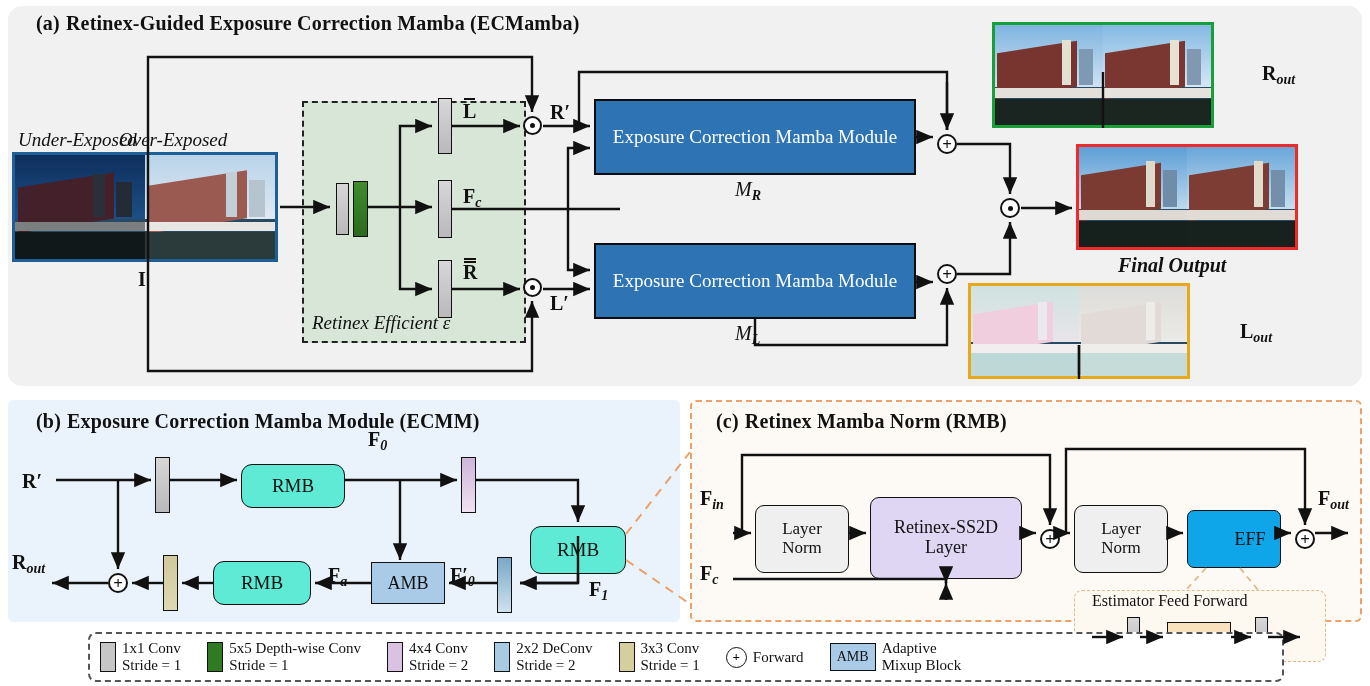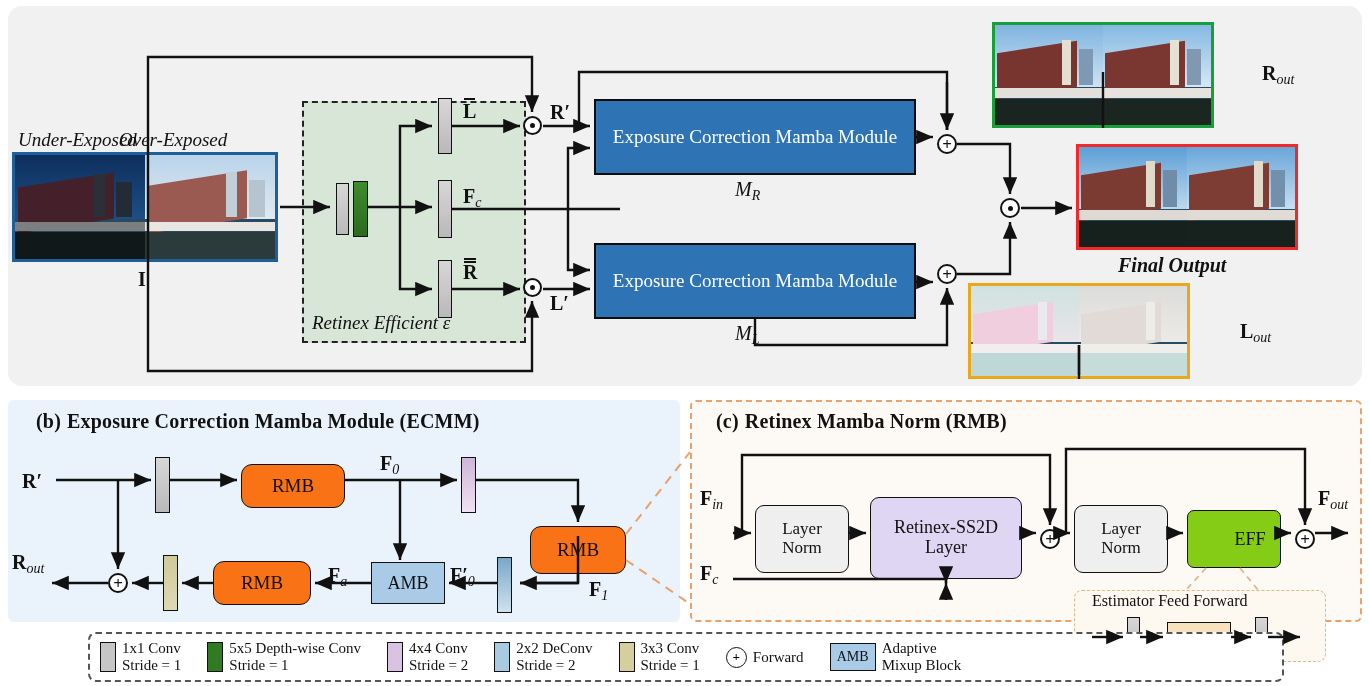--- a/index.html
+++ b/index.html
@@ -12,25 +12,25 @@
   .panel-b{left:8px;top:400px;width:672px;height:222px;background:#eaf3fc;border-radius:6px;}
   .panel-c{left:690px;top:400px;width:672px;height:222px;background:#fdfaf6;border:2px dashed #eca06a;border-radius:6px;box-sizing:border-box;}
   .legend-box{left:88px;top:632px;width:1196px;height:50px;border:2px dashed #555;border-radius:8px;box-sizing:border-box;background:#fff;}
 
   .ptitle{font-weight:bold;font-size:20px;color:#111;white-space:nowrap;letter-spacing:.2px;}
   .ptitle .lead{margin-right:6px;}
 
   
   .blk{box-sizing:border-box;display:flex;align-items:center;justify-content:center;text-align:center;border:2px solid #000;}
   .mamba{background:#2e74b5;color:#fff;font-size:19px;line-height:1.15;border:2px solid #0d0d0d;}
-  .rmb{background:#f97316;border:1.6px solid #111;border-radius:11px;font-size:19px;color:#111;}
+  .rmb{background:#5eead4;border:1.6px solid #111;border-radius:11px;font-size:19px;color:#111;}
   .amb{background:#a9cbe8;border:1.6px solid #111;font-size:18px;color:#111;}
   .lnorm{background:#efefef;border:1.6px solid #111;border-radius:9px;font-size:17px;line-height:1.1;color:#111;}
   .ss2d{background:#ded6f2;border:1.6px solid #111;border-radius:9px;font-size:18px;line-height:1.1;color:#111;}
-  .eff{background:#84cc16;border:1.6px solid #111;border-radius:7px;font-size:18px;color:#111;padding-left:32px;}
+  .eff{background:#0ea5e9;border:1.6px solid #111;border-radius:7px;font-size:18px;color:#111;padding-left:32px;}
   .gelu{background:#f8e2bd;border:1.6px solid #111;font-size:16px;color:#111;}
 
   
   .bar{box-sizing:border-box;border:1.5px solid #111;}
   .bar-gray{background:linear-gradient(180deg,#d7d7d7,#b9b9b9);}
   .bar-green{background:linear-gradient(180deg,#3f8b2e,#2a6b1d);}
   .bar-purple{background:linear-gradient(180deg,#cdb6d8,#efe2f2);}
   .bar-steel{background:linear-gradient(180deg,#79a8c7,#cfe2ee);}
   .bar-khaki{background:linear-gradient(180deg,#cfc99a,#ddd9b4);}
 
@@ -49,21 +49,21 @@
   .ph{position:relative;overflow:hidden;background:#284a63;}
   .ph .sky{position:absolute;left:0;top:0;right:0;height:62%;}
   .ph .bld{position:absolute;}
   .ph .wtr{position:absolute;left:0;bottom:0;right:0;height:26%;}
   .ph .qy{position:absolute;left:0;right:0;}
 
   .lbl{font-size:19px;color:#111;white-space:nowrap;}
   .bold{font-weight:bold;}
   .ital{font-style:italic;}
   .mathv{font-weight:bold;font-size:20px;color:#111;white-space:nowrap;}
-  .sub{font-size:.70em;font-style:italic;font-weight:normal;vertical-align:-0.25em;}
+  .sub{font-size:.70em;font-style:italic;font-weight:bold;vertical-align:-0.25em;}
   .ovl{position:relative;}
   .ovl::before{content:"";position:absolute;left:8%;right:8%;top:-0.12em;height:2px;background:#111;}
   .ovl2::before{top:-0.16em;}
   .ovl2::after{content:"";position:absolute;left:8%;right:8%;top:0.02em;height:2px;background:#111;}
 
   
   svg.wires{position:absolute;left:0;top:0;width:1370px;height:686px;pointer-events:none;}
 
   
   .opnode{box-sizing:border-box;border-radius:50%;background:#fff;border:2px solid #111;
@@ -82,20 +82,23 @@
          justify-content:center;font-size:14px;color:#111;}
   .ff-inset{box-sizing:border-box;border:1.6px dashed #e0b98b;border-radius:8px;background:#fdf8f0;}
 </style>
 </head>
 <body>
 
 <div id="root">
 
   <div class="abs panel-a"></div>
 
+  <div class="abs ptitle" style="left:36px;top:12px;">
+    <span class="lead">(a)</span><span>Retinex-Guided Exposure Correction Mamba (ECMamba)</span>
+  </div>
 
   <div class="abs lbl ital" style="left:18px;top:129px;">Under-Exposed</div>
   <div class="abs lbl ital" style="left:119px;top:129px;">Over-Exposed</div>
 
   <div class="abs imgframe fr-blue" style="left:12px;top:152px;width:266px;height:110px;">
     <div class="ph">
       <div class="sky" style="background:linear-gradient(180deg,#0e2f5c,#1d4f86);"></div>
       <div class="bld" style="left:2%;top:24%;width:74%;height:44%;background:#43202a;transform:skewY(-9deg);"></div>
       <div class="bld" style="left:60%;top:18%;width:9%;height:42%;background:#2b2f38;"></div>
       <div class="bld" style="left:78%;top:26%;width:12%;height:34%;background:#232b36;"></div>
@@ -226,21 +229,21 @@
 
   <div class="abs mathv" style="left:22px;top:470px;">R′</div>
   <div class="abs mathv" style="left:12px;top:551px;">
     <span>R</span><span class="sub">out</span>
   </div>
 
   <div class="abs bar bar-gray" style="left:155px;top:457px;width:15px;height:56px;"></div>
   <div class="abs blk rmb" style="left:241px;top:464px;width:104px;height:44px;">
     <span>RMB</span>
   </div>
-  <div class="abs mathv" style="left:368px;top:452px;margin-left:12px;">
+  <div class="abs mathv" style="left:368px;top:428px;">
     <span>F</span><span class="sub">0</span>
   </div>
   <div class="abs bar bar-purple" style="left:461px;top:457px;width:15px;height:56px;"></div>
   <div class="abs blk rmb" style="left:530px;top:526px;width:96px;height:48px;">
     <span>RMB</span>
   </div>
   <div class="abs mathv" style="left:589px;top:578px;">
     <span>F</span><span class="sub">1</span>
   </div>
   <div class="abs bar bar-steel" style="left:497px;top:557px;width:15px;height:56px;"></div>

